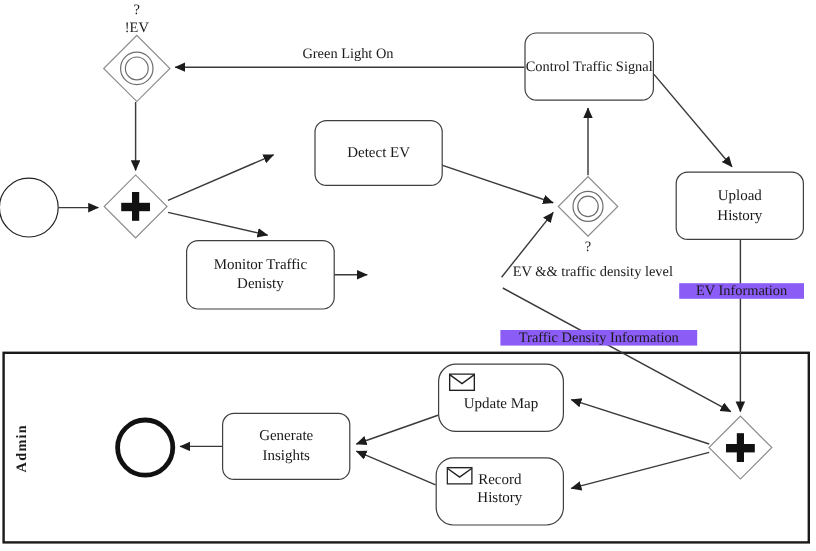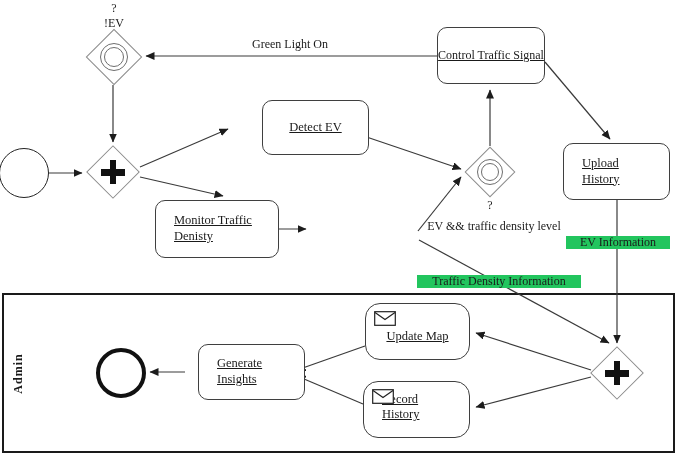--- a/index.html
+++ b/index.html
@@ -11,43 +11,43 @@
   .pool{position:absolute;left:2px;top:293px;width:673px;height:160px;
     border:2px solid #1a1a1a;background:transparent;box-sizing:border-box;z-index:0;}
   .pool-label-wrap{position:absolute;left:2px;top:293px;width:32px;height:160px;
     display:flex;align-items:center;justify-content:center;z-index:3;}
   .pool-label-wrap span{transform:rotate(-90deg);white-space:nowrap;font-weight:bold;
     font-size:12px;letter-spacing:1px;}
   
   svg.flows{position:absolute;left:0;top:0;z-index:1;pointer-events:none;}
   
   .task{position:absolute;border:1.4px solid #3f3f3f;border-radius:10px;background:#fff;
-    display:flex;align-items:center;justify-content:center;text-align:left;
-    font-size:12.5px;line-height:1.25;padding:18px;box-sizing:border-box;z-index:2;text-decoration:underline;}
+    display:flex;align-items:center;justify-content:center;text-align:center;
+    font-size:12.5px;line-height:1.25;padding:18px;box-sizing:border-box;z-index:2;}
   .task .lbl{display:block;}
   .task .nowrap{white-space:nowrap;font-size:12px;}
   .msg-icon{position:absolute;left:8px;top:7px;width:22px;height:15px;}
   .task.msg{align-items:flex-end;padding-bottom:14px;border-radius:15px;}
   
   .event{position:absolute;border-radius:50%;background:#fff;box-sizing:border-box;z-index:2;}
   .event.start{left:-1px;top:148px;width:50px;height:50px;border:1.6px solid #222;}
   .event.end{left:96px;top:348px;width:50px;height:50px;border:4px solid #111;}
   
   .gw{position:absolute;z-index:2;}
   .gw .diamond{width:100%;height:100%;border:1.2px solid #8c8c8c;background:#fff;
     transform:rotate(45deg);box-sizing:border-box;}
   .gw .circ-outer{position:absolute;border:1.3px solid #6e6e6e;border-radius:50%;
     box-sizing:border-box;background:#fff;}
   .gw .circ-inner{position:absolute;border:1.3px solid #6e6e6e;border-radius:50%;
     box-sizing:border-box;}
   .gw .plus-h{position:absolute;background:#111;}
   .gw .plus-v{position:absolute;background:#111;}
   
   .elabel{position:absolute;font-size:12px;text-align:center;z-index:3;line-height:1.1;}
-  .elabel.bg{background:#22c55e;padding:0 2px;}
+  .elabel.bg{background:#8b5cf6;padding:0 2px;}
 </style>
 </head>
 <body>
 
 <div id="canvas">
 
   <div class="pool"></div>
   <div class="pool-label-wrap">
     <span>Admin</span>
   </div>
@@ -136,21 +136,21 @@
   <div class="task msg" style="left:363px;top:381px;width:107px;height:57px;">
     <span class="msg-icon">
       <svg width="22" height="15" viewBox="0 0 22 15">
         <rect x="0.7" y="0.7" width="20.6" height="13.6" fill="#fff" stroke="#222" stroke-width="1.2"></rect>
         <path d="M1,1.4 L11,8.6 L21,1.4" fill="none" stroke="#222" stroke-width="1.2"></path>
       </svg>
     </span>
     <span class="lbl">Record History</span>
   </div>
 
-  <div class="task" style="left:198px;top:344px;width:107px;height:56px;">
+  <div class="task" style="left:185px;top:344px;width:107px;height:56px;">
     <span class="lbl">Generate Insights</span>
   </div>
 
   <div class="elabel" style="left:101px;top:2px;width:26px;">?</div>
   <div class="elabel" style="left:95px;top:17px;width:38px;">!EV</div>
   <div class="elabel" style="left:230px;top:38px;width:120px;">Green Light On</div>
   <div class="elabel" style="left:477px;top:199px;width:26px;">?</div>
   <div class="elabel" style="left:404px;top:220px;width:180px;">EV &amp;&amp; traffic density level</div>
   <div class="elabel bg" style="left:566px;top:236px;width:100px;">EV Information</div>
   <div class="elabel bg" style="left:417px;top:275px;width:160px;">Traffic Density Information</div>

